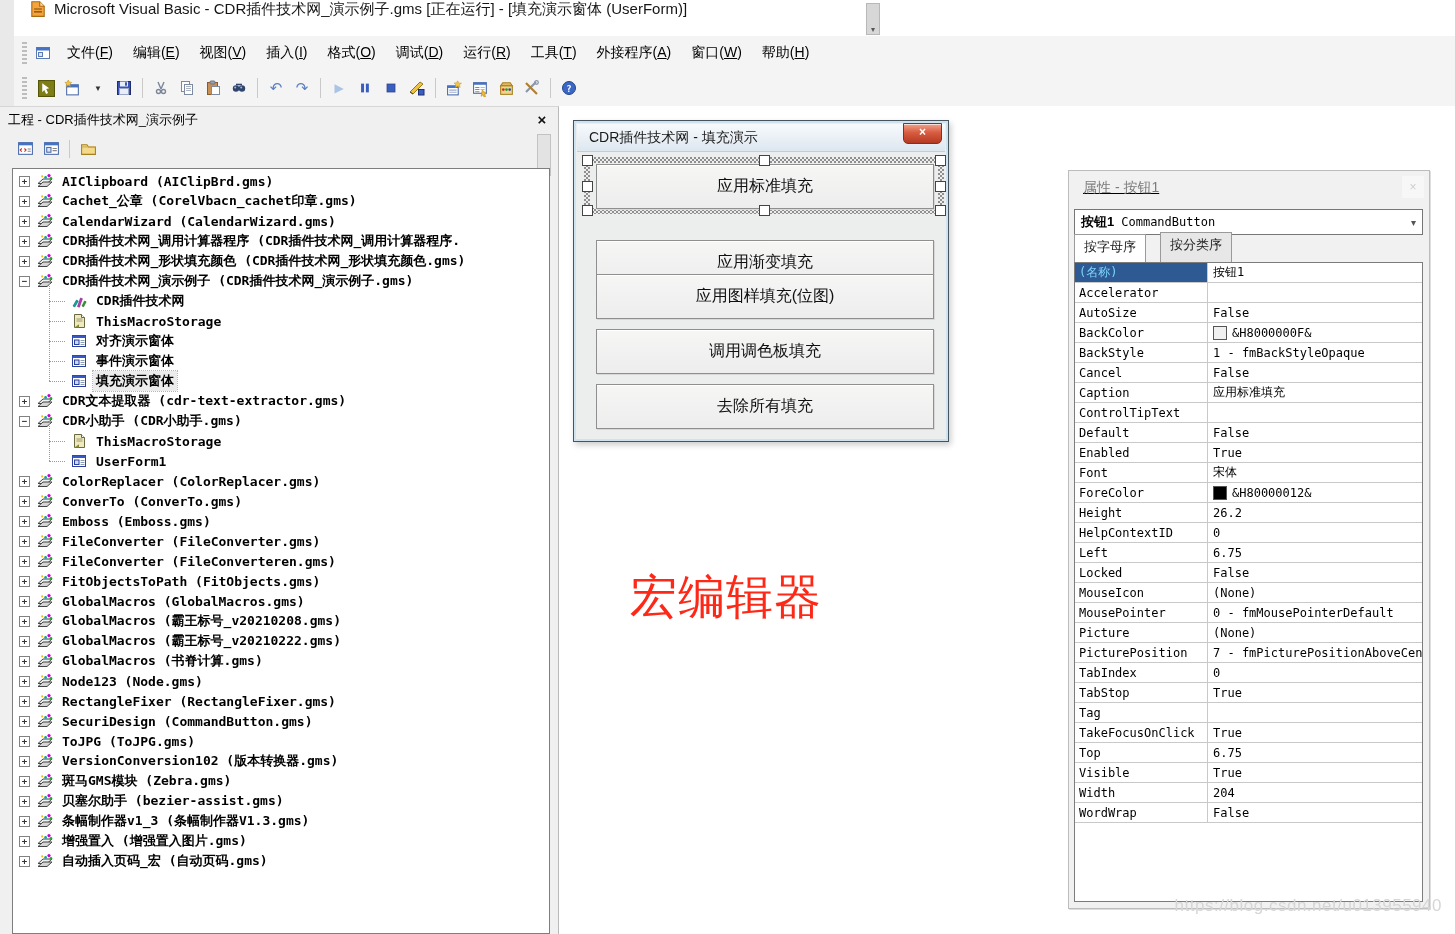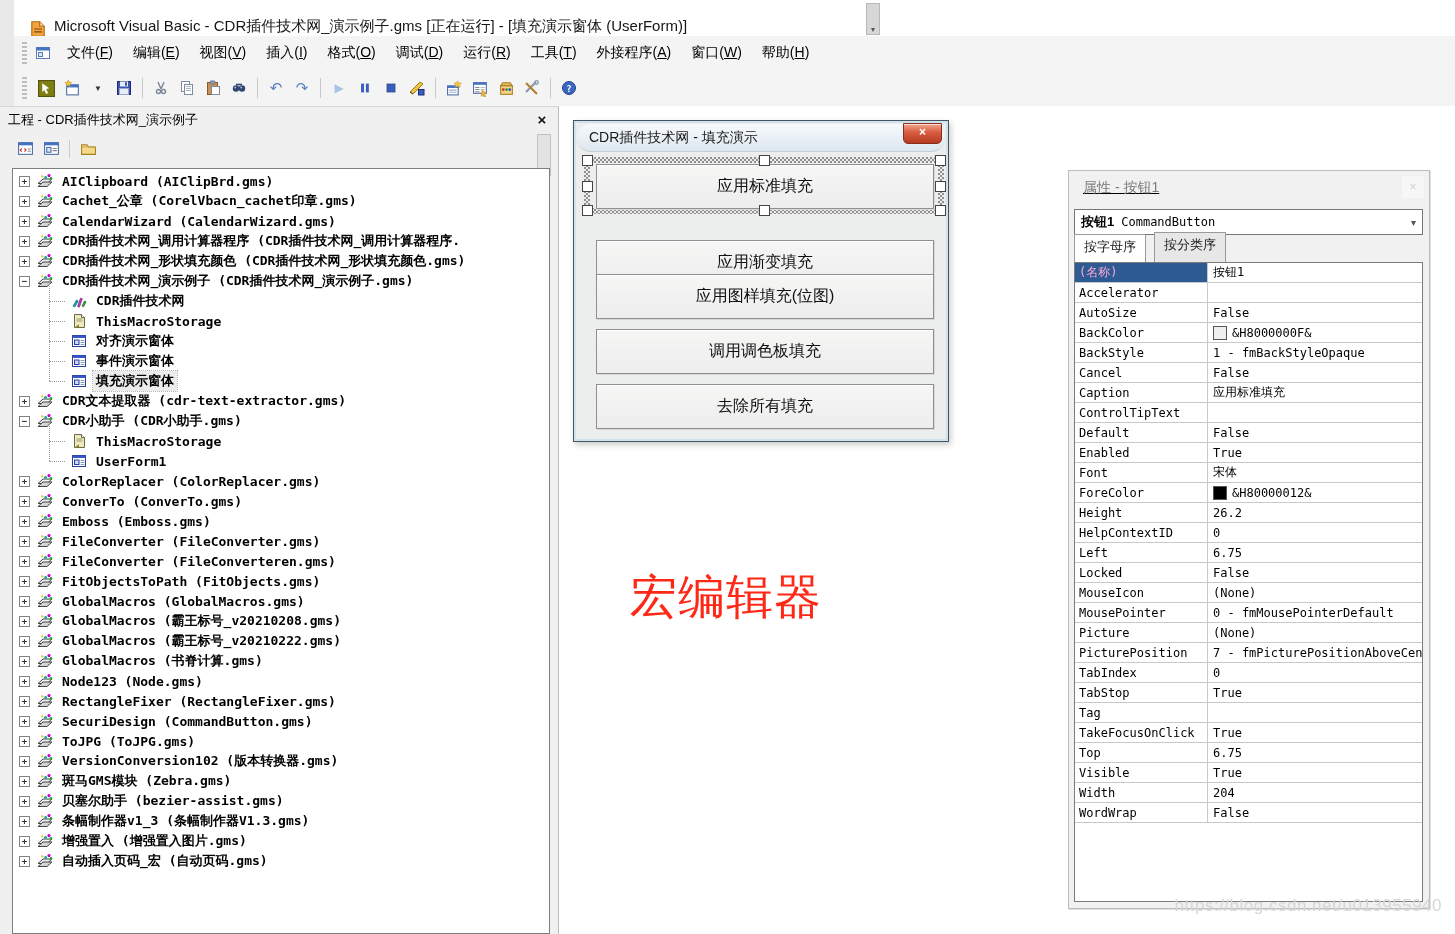--- a/index.html
+++ b/index.html
@@ -3,21 +3,21 @@
 <meta charset="utf-8">
 <style>
   html,body{margin:0;padding:0;}
   body{width:1455px;height:934px;position:relative;overflow:hidden;background:#e9e9e9;
        font-family:"Liberation Sans",sans-serif;color:#000;}
   .icon svg{display:block;}
   .icon{display:inline-block;width:16px;height:16px;line-height:16px;text-align:center;}
 
   
   .titlebar{position:absolute;left:14px;top:0;right:0;height:36px;background:#fff;
-            display:flex;align-items:flex-end;}
+            display:flex;align-items:flex-start;}
   .titlebar .icon{margin-left:15px;}
   .win-title{margin-left:9px;font-size:15px;color:#151515;}
 
   .menubar{position:absolute;left:14px;top:36px;right:0;height:34px;background:#f4f4f4;
            display:flex;align-items:center;}
   .grip{width:5px;height:22px;margin:0 6px 0 8px;
         background:repeating-linear-gradient(#bdbdbd 0 2px,#f4f4f4 2px 4px);}
   .menubar .icon{margin:0 6px 0 2px;}
   .menu-item{font-size:14px;padding:5px 10px;white-space:nowrap;}
   .menu-item u{text-decoration:underline;}
@@ -57,21 +57,21 @@
   .tlabel.sel{background:#ececec;outline:1px dotted #b5b5b5;}
 
   
   .mdi{position:absolute;left:559px;top:106px;right:0;bottom:0;background:#fff;}
 
   
   .dialog{position:absolute;left:573px;top:120px;width:374px;height:320px;background:#ebeeec;
           border:1px solid #46545d;box-shadow:inset 0 0 0 2px #cfe2ef,2px 3px 6px rgba(0,0,0,.2);}
   .dlg-title{position:absolute;left:3px;right:3px;top:3px;height:27px;
              background:linear-gradient(#f7fafc,#dde7f0);display:flex;align-items:center;
-             padding-left:12px;font-size:14px;color:#1a1a1a;border-bottom:1px solid #c2cdd6;border-radius:14px;}
+             padding-left:12px;font-size:14px;color:#1a1a1a;border-bottom:1px solid #c2cdd6;}
   .dlg-close{position:absolute;top:2px;right:6px;width:37px;height:19px;
              background:linear-gradient(#f0a58e,#d85c40 45%,#b33a22);border:1px solid #86281658;
              border:1px solid #8c2d1a;border-radius:0 0 5px 5px;color:#fff;font-weight:bold;
              font-size:12px;text-align:center;line-height:17px;
              box-shadow:inset 0 1px 0 rgba(255,255,255,.65);}
   .dlg-body{position:absolute;left:3px;right:3px;top:31px;bottom:3px;background:#ebeeec;}
   .marquee{position:absolute;left:7px;top:5px;width:360px;height:57px;
            background:repeating-conic-gradient(#8f8f8f 0% 25%,#ededed 0% 50%) 0 0/4px 4px;}
   .marquee-fill{position:absolute;inset:6px;background:#ebeeec;}
   .handle{position:absolute;width:9px;height:9px;background:#fff;border:1px solid #444;z-index:6;}
@@ -93,29 +93,29 @@
                 font-size:14px;color:#7b7b7b;}
   .props-close{position:absolute;right:5px;top:5px;width:22px;height:22px;background:#f7f7f7;
                color:#cfcfcf;text-align:center;line-height:22px;font-size:12px;}
   .obj-select{position:absolute;left:5px;top:38px;right:6px;height:24px;background:#fff;
               border:1px solid #767676;display:flex;align-items:center;padding:0 6px;}
   .obj-name{font-size:13px;font-weight:700;}
   .obj-type{font-family:"DejaVu Sans Mono",monospace;font-size:12px;margin-left:7px;}
   .obj-chevron{margin-left:auto;color:#555;font-size:10px;}
   .tabs{position:absolute;left:5px;top:67px;height:24px;display:flex;align-items:flex-end;}
   .tab{padding:3px 9px 8px 9px;font-size:13px;border:1px solid #9a9a9a;border-bottom:none;
-       background:#e7e7e7;margin-right:8px;color:#222;text-align:center;}
+       background:#e7e7e7;margin-right:14px;color:#222;text-align:center;}
   .tab.active{background:#fff;position:relative;z-index:3;padding-bottom:6px;}
   .grid{position:absolute;left:5px;right:6px;top:91px;bottom:6px;background:#fff;
         border:1px solid #7c7c7c;overflow:hidden;}
   .prow{display:flex;height:19px;border-bottom:1px solid #c9c9c9;align-items:stretch;
         font-family:"DejaVu Sans Mono","DejaVu Sans",monospace;font-size:12px;}
   .pname{width:128px;flex:0 0 128px;padding-left:4px;border-right:1px solid #c9c9c9;
          display:flex;align-items:center;overflow:hidden;white-space:nowrap;}
-  .pname.sel{background:#2e5a94;color:#f9a8d4;}
+  .pname.sel{background:#2e5a94;color:#7dd3fc;}
   .pval{flex:1;padding-left:5px;display:flex;align-items:center;overflow:hidden;white-space:nowrap;}
   .swatch{width:12px;height:12px;border:1px solid #555;margin-right:5px;flex:0 0 12px;}
 
   .watermark{position:absolute;right:13px;top:896px;font-size:17px;color:#d6d6d6;
              letter-spacing:.5px;z-index:9;}
 </style>
 </head>
 <body>
 
 <div class="titlebar">

